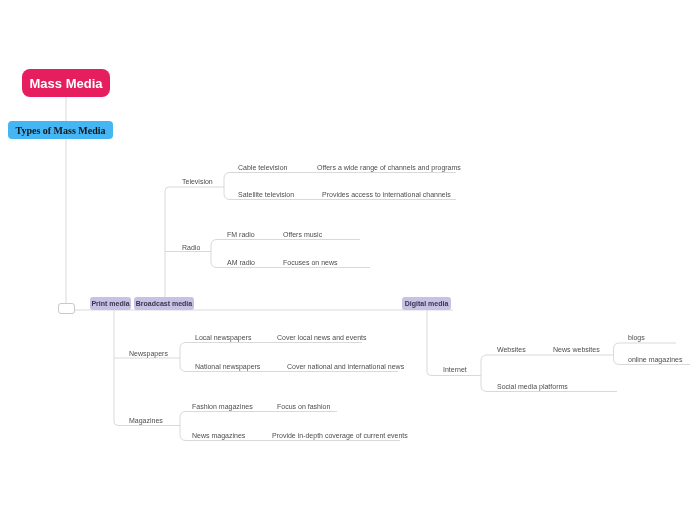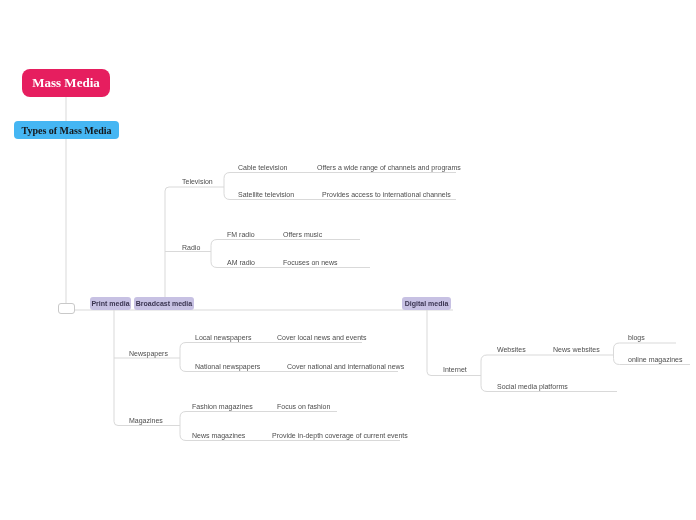--- a/index.html
+++ b/index.html
@@ -21,25 +21,25 @@
   }
   .chip{
     position:absolute; display:flex; align-items:center; justify-content:center;
     background:var(--branch-bg); color:var(--branch-text);
     font-size:7px; font-weight:bold; border-radius:3px; white-space:nowrap;
   }
   .root-node{
     position:absolute; left:22px; top:69px; width:88px; height:28px;
     display:flex; align-items:center; justify-content:center;
     background:var(--root-bg); color:var(--root-text);
-    font-family:Liberation Serif, serif; font-weight:bold; font-size:13px;
+    font-family:Liberation Sans, sans-serif; font-weight:bold; font-size:13px;
     border-radius:8px;
   }
   .subtitle-node{
-    position:absolute; left:14px; top:121px; width:105px; height:18px;
+    position:absolute; left:8px; top:121px; width:105px; height:18px;
     display:flex; align-items:center; justify-content:center;
     background:var(--subtitle-bg); color:var(--subtitle-text);
     font-family:"Liberation Serif", serif; font-weight:bold; font-size:10px;
     border-radius:4px;
     text-align:center;
   }
   .stub{
     position:absolute; left:58px; top:303px; width:17px; height:11px;
     background:#fff; border:1px solid #c9c9c9; border-radius:3px; box-sizing:border-box;
   }

